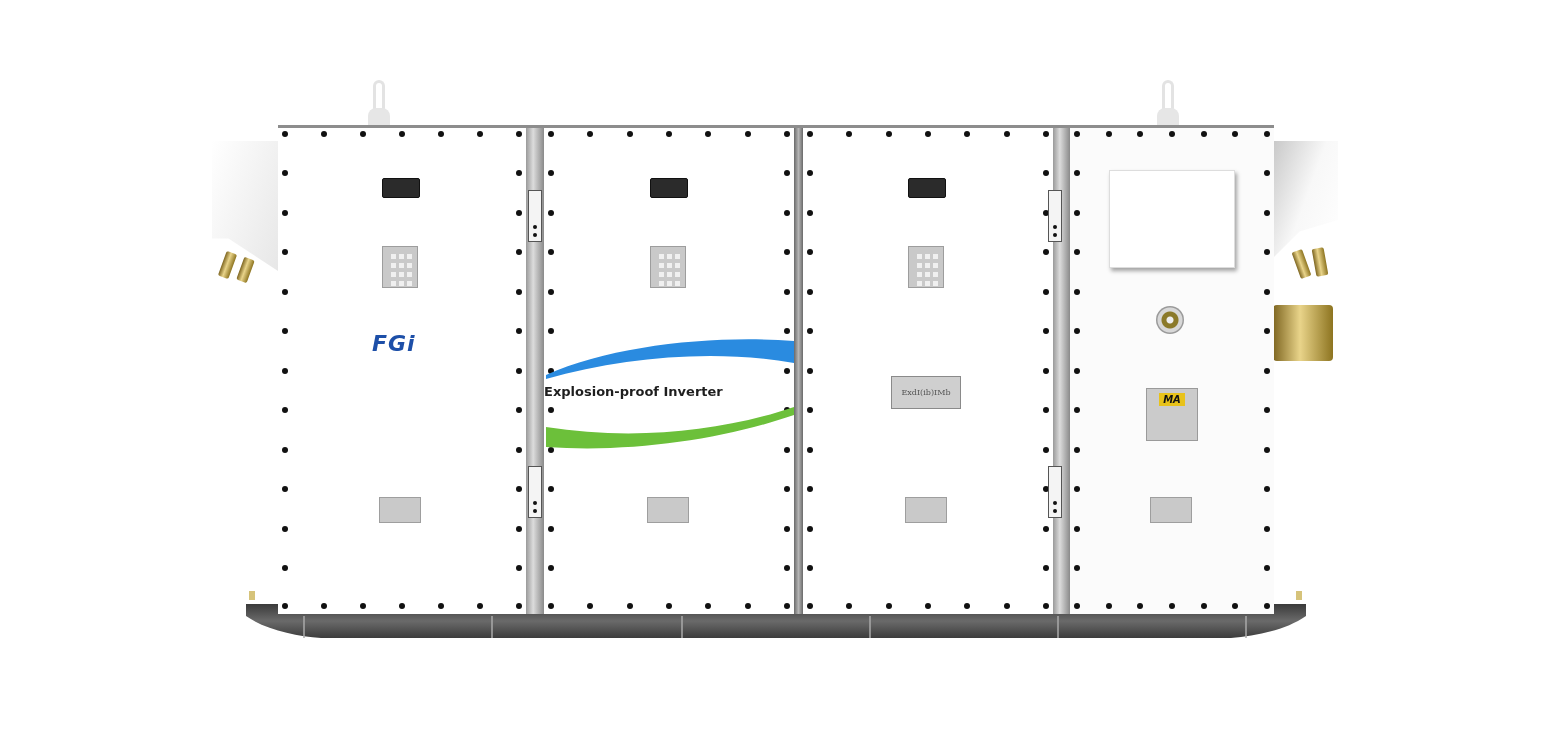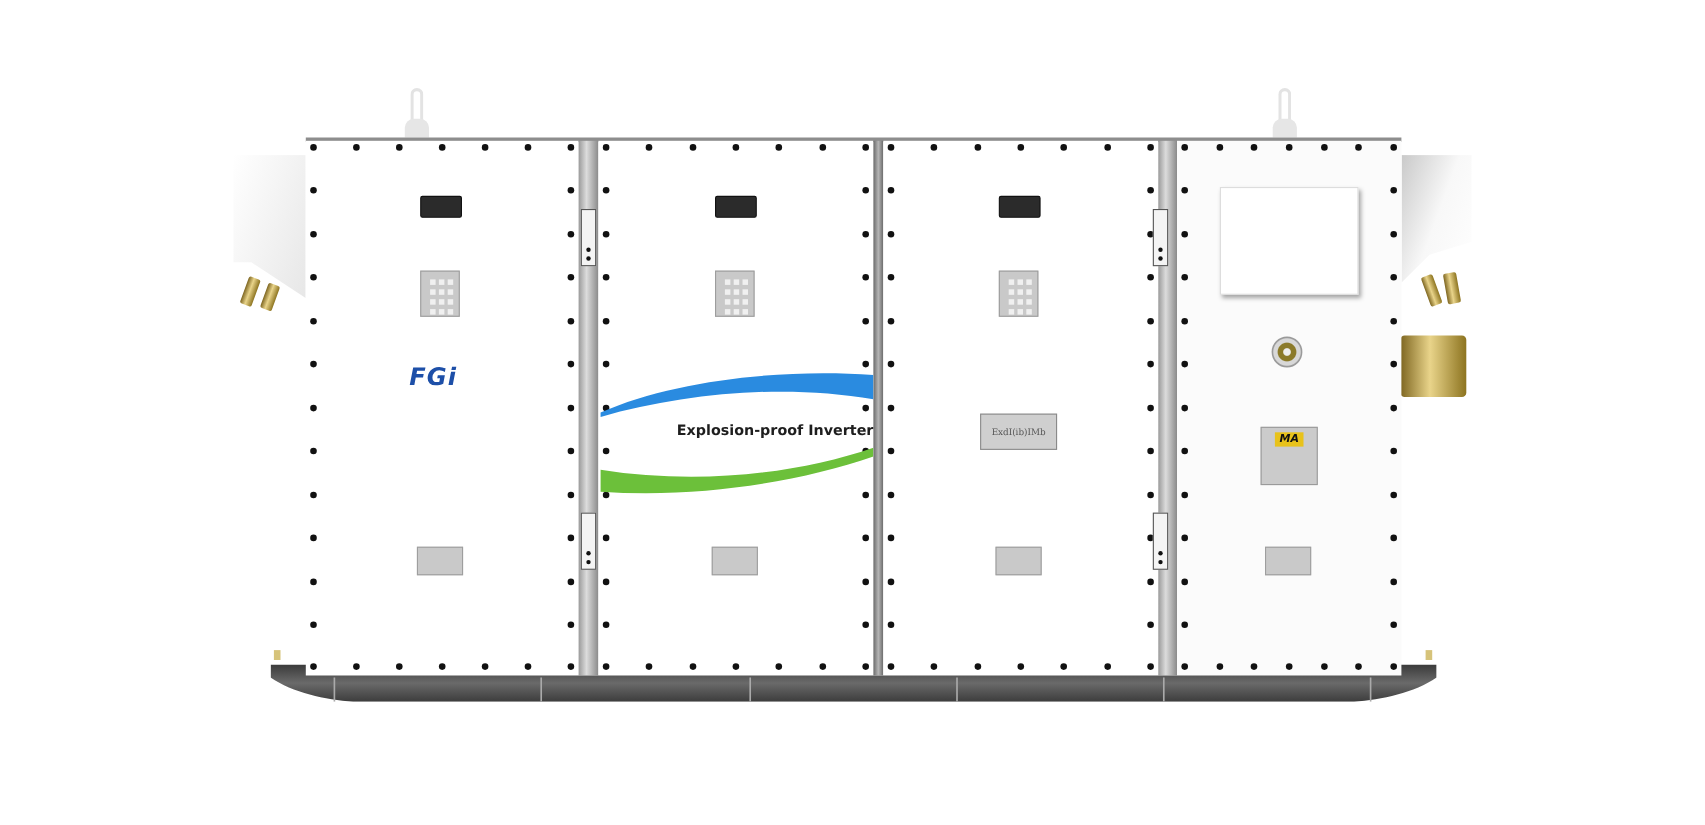--- a/index.html
+++ b/index.html
@@ -21,21 +21,21 @@
   .keypad i { width:5px; height:5px; background:#f0f0f0; display:block; }
   .nameplate { width:42px; height:26px; background:#c9c9c9; border:1px solid #9e9e9e; box-sizing:border-box; }
   .hinge { width:14px; height:52px; background:#f4f4f4; border:1px solid #555; box-sizing:border-box; }
   .hinge .hb { width:4px; height:4px; border-radius:50%; background:#111; position:absolute; left:4px; }
   .base { left:246px; top:604px; width:1060px; height:34px; }
   .side-box-l { left:212px; top:141px; width:66px; height:130px; background:linear-gradient(110deg,#ffffff,#e7e7e7); clip-path:polygon(0 0,100% 0,100% 100%,25% 75%,0 75%); }
   .side-box-r { left:1274px; top:141px; width:64px; height:116px; background:linear-gradient(110deg,#c9c9c9,#f8f8f8 50%,#ffffff); clip-path:polygon(0 0,100% 0,100% 68%,40% 78%,0 100%); }
   .gland { background:linear-gradient(90deg,#7d6520,#e9d48a 45%,#8d7420); border-radius:2px; }
   .lift { width:12px; height:30px; border:3px solid #e3e3e3; border-bottom:none; border-radius:8px 8px 0 0; box-sizing:border-box; }
   .logo { left:372px; top:331px; font-family:"DejaVu Sans", sans-serif; font-weight:bold; font-style:italic; font-size:22px; color:#1d4fa8; letter-spacing:1px; }
-  .title-text { left:544px; top:384px; width:250px; text-align:right; font-family:"DejaVu Sans", sans-serif; font-weight:bold; font-size:13px; color:#1e1e1e; }
+  .title-text { left:544px; top:384px; width:250px; text-align:left; font-family:"DejaVu Sans", sans-serif; font-weight:bold; font-size:13px; color:#1e1e1e; }
   .exd { left:891px; top:376px; width:70px; height:33px; background:#cfcfcf; border:1px solid #8a8a8a; box-sizing:border-box; font-family:"DejaVu Serif", serif; font-size:8px; color:#555; display:flex; align-items:center; justify-content:center; }
   .ma-plate { left:1146px; top:388px; width:52px; height:53px; background:#cbcbcb; border:1px solid #9a9a9a; box-sizing:border-box; }
   .ma-badge { position:absolute; left:12px; top:4px; width:26px; height:13px; background:#e8c21a; color:#111; font-size:10px; font-weight:bold; font-style:italic; text-align:center; line-height:13px; font-family:"DejaVu Sans", sans-serif; }
   .cover { left:1109px; top:170px; width:124px; height:96px; background:#ffffff; box-shadow:2px 3px 4px rgba(0,0,0,0.35); border:1px solid #ddd; }
   .indicator { left:1156px; top:306px; width:28px; height:28px; border-radius:50%; background:radial-gradient(circle,#eee 0 3px,#8b7a2a 4px 8px,#d8d8d8 9px 12px,#9a9a9a 13px); }
 </style>
 </head>
 <body>
 
 <div class="abs lift" style="left:373px;top:80px;"></div>

